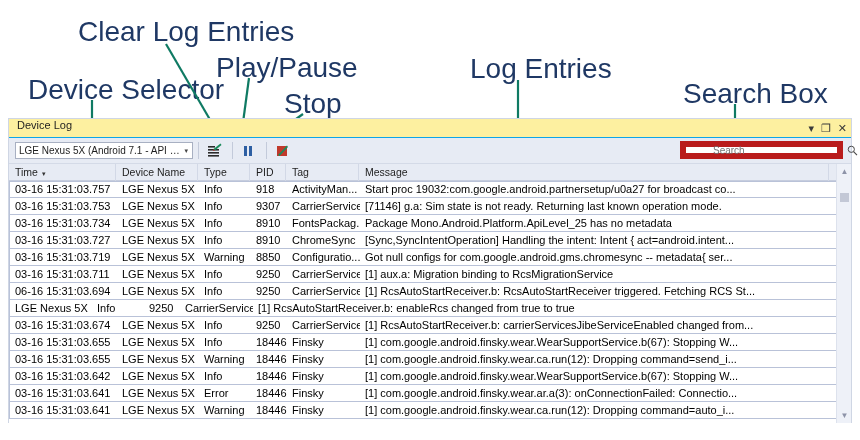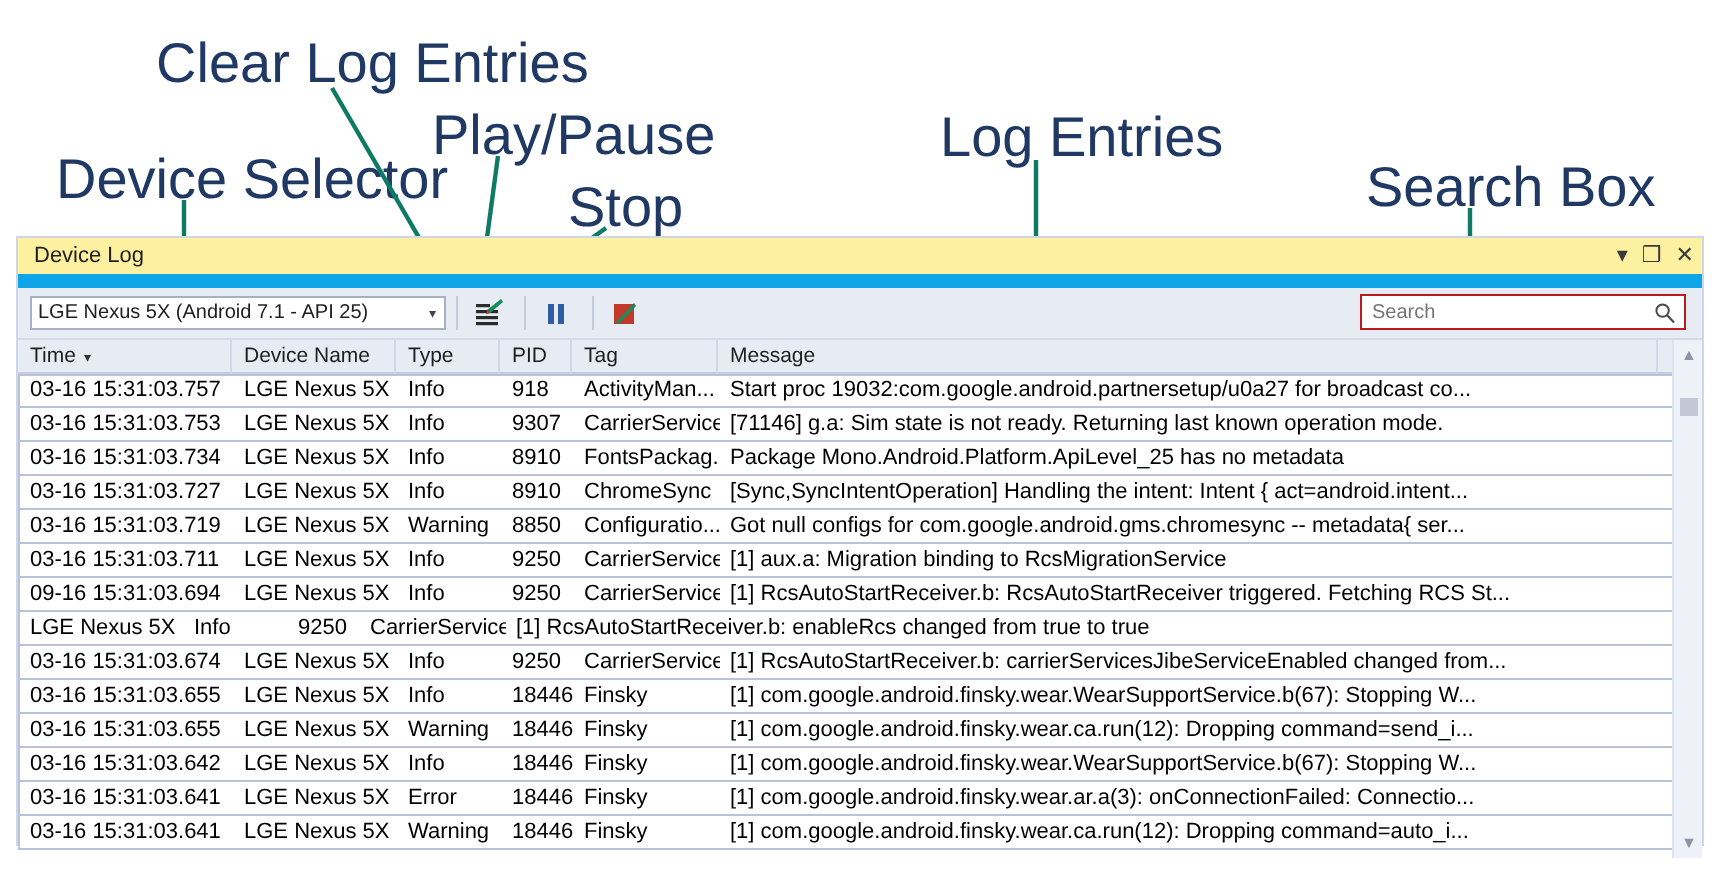--- a/index.html
+++ b/index.html
@@ -27,42 +27,42 @@
     position:absolute;left:8px;top:118px;width:844px;height:305px;
     background:#eef1f8;
     border:1px solid #cfd6e4;
     box-sizing:border-box;
   }
 
   
   #titlebar{
     height:18px;
     background:#fdf0a0;
-    border-bottom:7px solid #0ea5e9;
-    display:flex;align-items:center;
+    border-bottom:1px solid #0ea5e9;
+    display:flex;
     position:relative;
   }
   #titlebar .title{
     font-size:11px;color:#1e1e1e;margin-left:8px;
     font-family:"Liberation Sans", sans-serif;
   }
   #winbtns{position:absolute;right:4px;top:0;height:18px;display:flex;align-items:center;gap:7px;}
   #winbtns span{font-size:11px;color:#3a3a3a;line-height:1;cursor:default;}
 
   
   #toolbar{
     height:25px;
     background:#e7ebf4;
     display:flex;align-items:center;
     padding-left:6px;
     border-bottom:1px solid #d4dae7;
     position:relative;
   }
   #device-select{
-    width:208px;height:17px;
+    width:178px;height:17px;
     background:#ffffff;
     border:1px solid #a8b0c2;
     box-sizing:border-box;
     display:flex;align-items:center;
     font-size:10px;color:#1e1e1e;
     padding:0 2px 0 3px;
     white-space:nowrap;overflow:hidden;
   }
   #device-select .dname{flex:1;overflow:hidden;text-overflow:ellipsis;}
   #device-select .caret{font-size:7px;color:#444;padding:0 2px;}
@@ -72,23 +72,23 @@
     width:20px;height:20px;
     display:flex;align-items:center;justify-content:center;
     margin-right:3px;
   }
   .tbtn svg{display:block;}
 
   
   #searchbox{
     position:absolute;right:8px;top:3px;
     width:163px;height:18px;
-    background:#ffffff;border:1px solid #b91c1c;
-    box-sizing:border-box;
-    display:flex;align-items:center;
+    background:#ffffff;border:6px solid #b91c1c;
+    box-sizing:border-box;
+    display:flex;align-items:center;padding-left:22px;
   }
   #searchbox .ph{font-size:10px;color:#6a6a6a;padding-left:5px;flex:1;}
   #searchbox .mag{padding-right:4px;display:flex;align-items:center;}
 
   
   #grid{position:relative;background:#ffffff;height:259px;}
   #grid-head{
     display:flex;height:17px;background:#e7ebf4;
     border-bottom:1px solid #c6cdde;
     font-size:10.5px;color:#1e1e1e;
@@ -284,21 +284,21 @@
         </div>
         <div class="row">
           <div class="cell c-time">03-16 15:31:03.711</div>
           <div class="cell c-dev">LGE Nexus 5X</div>
           <div class="cell c-type">Info</div>
           <div class="cell c-pid">9250</div>
           <div class="cell c-tag">CarrierServices</div>
           <div class="cell c-msg">[1] aux.a: Migration binding to RcsMigrationService</div>
         </div>
         <div class="row">
-          <div class="cell c-time">09-16 15:31:03.694</div>
+          <div class="cell c-time">06-16 15:31:03.694</div>
           <div class="cell c-dev">LGE Nexus 5X</div>
           <div class="cell c-type">Info</div>
           <div class="cell c-pid">9250</div>
           <div class="cell c-tag">CarrierServices</div>
           <div class="cell c-msg">[1] RcsAutoStartReceiver.b: RcsAutoStartReceiver triggered. Fetching RCS St...</div>
         </div>
         <div class="row">
           <div class="cell c-dev">LGE Nexus 5X</div>
           <div class="cell c-type">Info</div>
           <div class="cell c-pid">9250</div>

